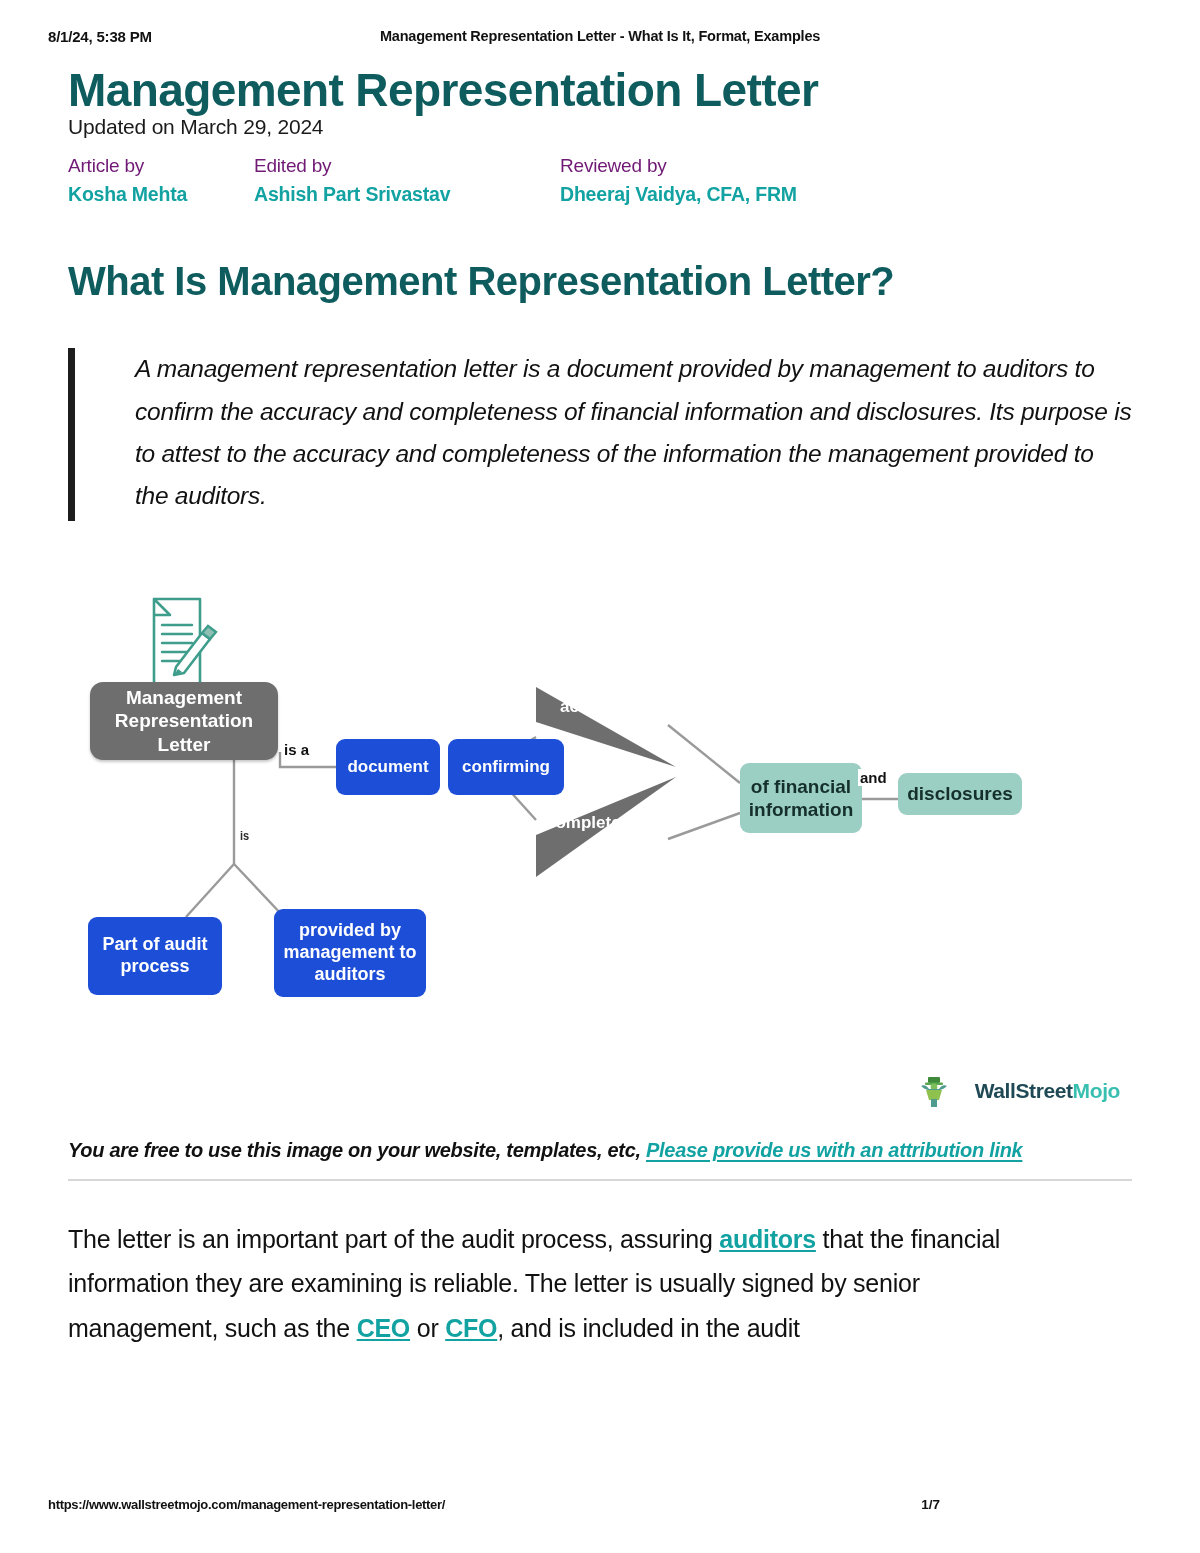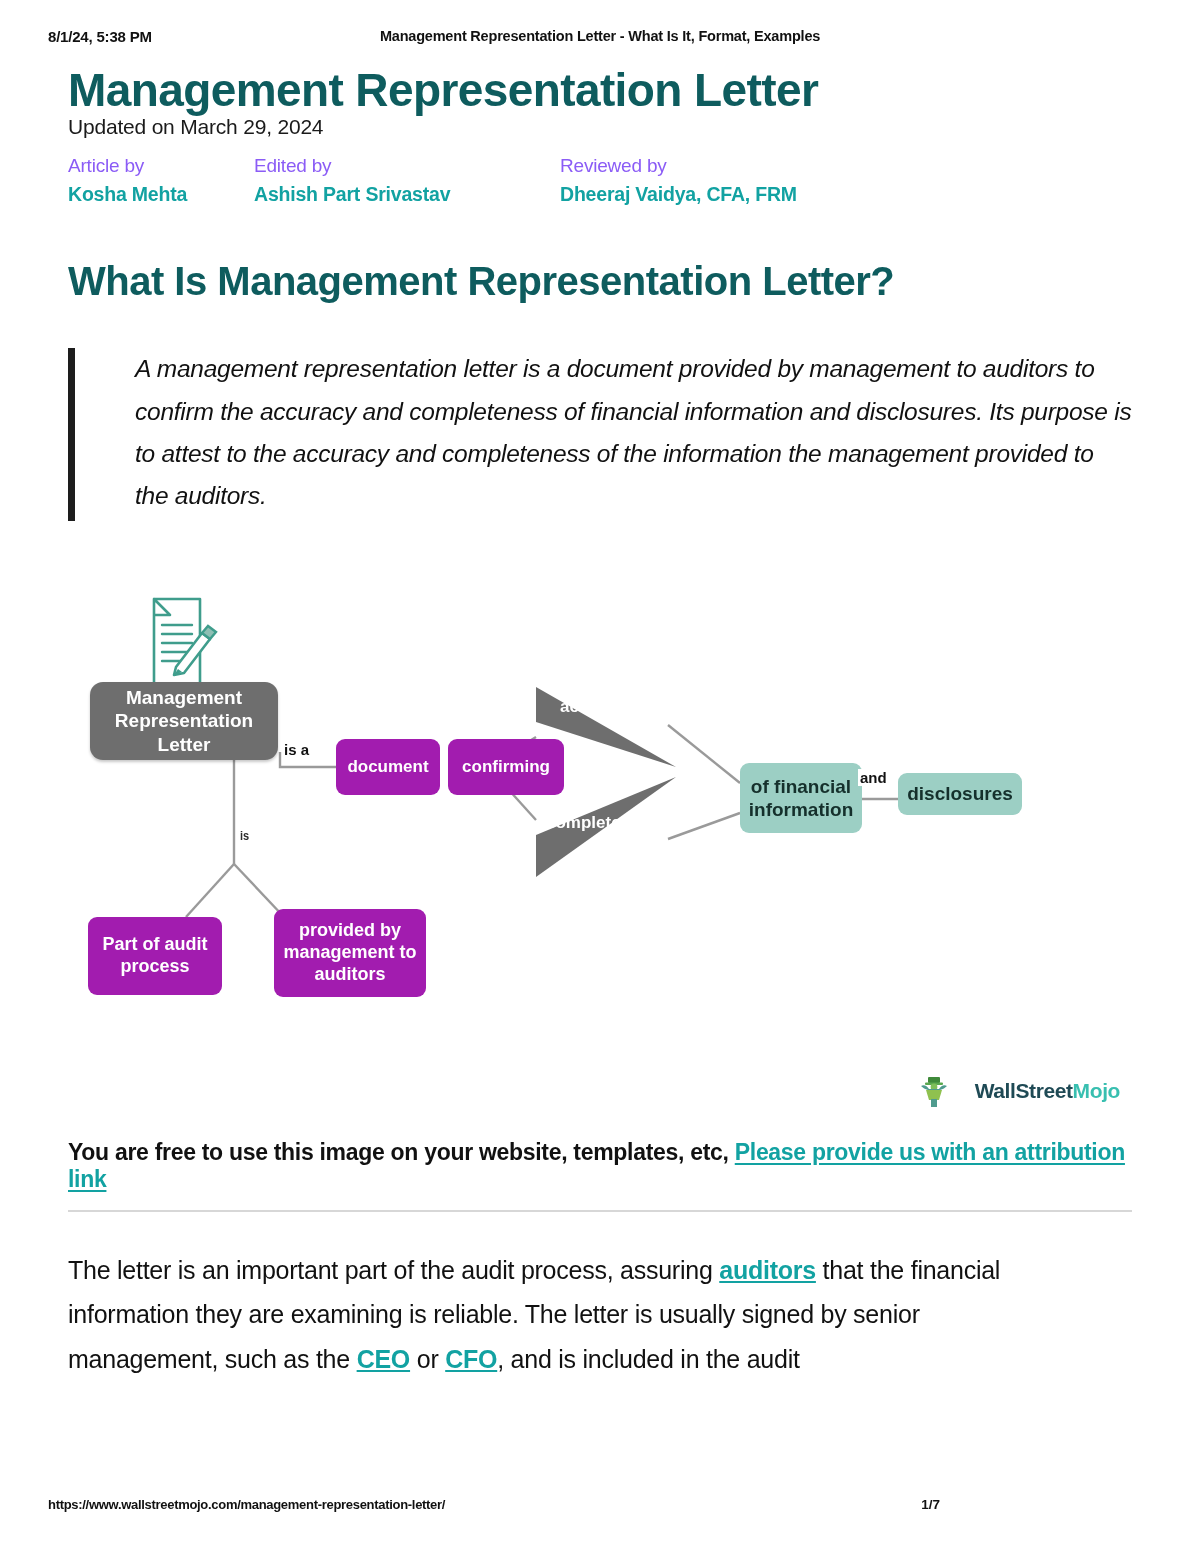--- a/index.html
+++ b/index.html
@@ -41,21 +41,21 @@
   .bylines{
     margin-top:16px;
     display:flex;
     align-items:flex-start;
   }
   .byline{display:flex;flex-direction:column;}
   .byline.b0{width:186px;}
   .byline.b1{width:306px;}
   .byline.b2{width:auto;}
   .byline .role{
-    font-size:19px;font-weight:500;color:#8b5cf6;letter-spacing:-0.2px;
+    font-size:19px;font-weight:500;color:#701a75;letter-spacing:-0.2px;
   }
   .byline .person{
     margin-top:6px;
     font-size:19.5px;font-weight:800;color:#12A2A2;letter-spacing:-0.2px;
     white-space:nowrap;
   }
 
   
   h2.section{
     margin:52px 0 0 0;
@@ -85,21 +85,21 @@
     display:flex;align-items:center;justify-content:center;text-align:center;
     border-radius:9px;
     font-weight:700;
     line-height:1.22;
     z-index:3;
   }
   .node.gray{
     background:#6E6E6E;color:#fff;border-radius:13px;
     box-shadow:0 2px 3px rgba(0,0,0,.22);
   }
-  .node.teal{background:#a21caf;color:#ffffff;}
+  .node.teal{background:#1d4ed8;color:#ffffff;}
   .node.lightteal{background:#9CCFC4;color:#15302c;}
   .conn-label{
     position:absolute;z-index:6;
     font-size:15px;font-weight:700;color:#111;background:#fff;
     padding:0 2px;white-space:nowrap;
   }
   .tri-label{
     position:absolute;z-index:6;
     font-size:17px;font-weight:600;color:#ffffff;white-space:nowrap;
   }
@@ -116,21 +116,21 @@
   }
   .logo .logo-text{
     font-size:21px;font-weight:800;letter-spacing:-0.4px;
   }
   .logo .w1{color:#1f4a55;}
   .logo .w2{color:#38bfb0;}
 
   
   .attrib{
     margin-top:22px;
-    font-size:23px;font-weight:800;color:#111;
+    font-size:20px;font-weight:800;font-style:italic;color:#111;
     letter-spacing:-0.3px;
   }
   .attrib a{
     color:#12A2A2;text-decoration:underline;
     text-underline-offset:3px;
   }
   .rule{
     margin-top:17px;
     height:2px;background:#d7d7d7;width:1064px;
   }

